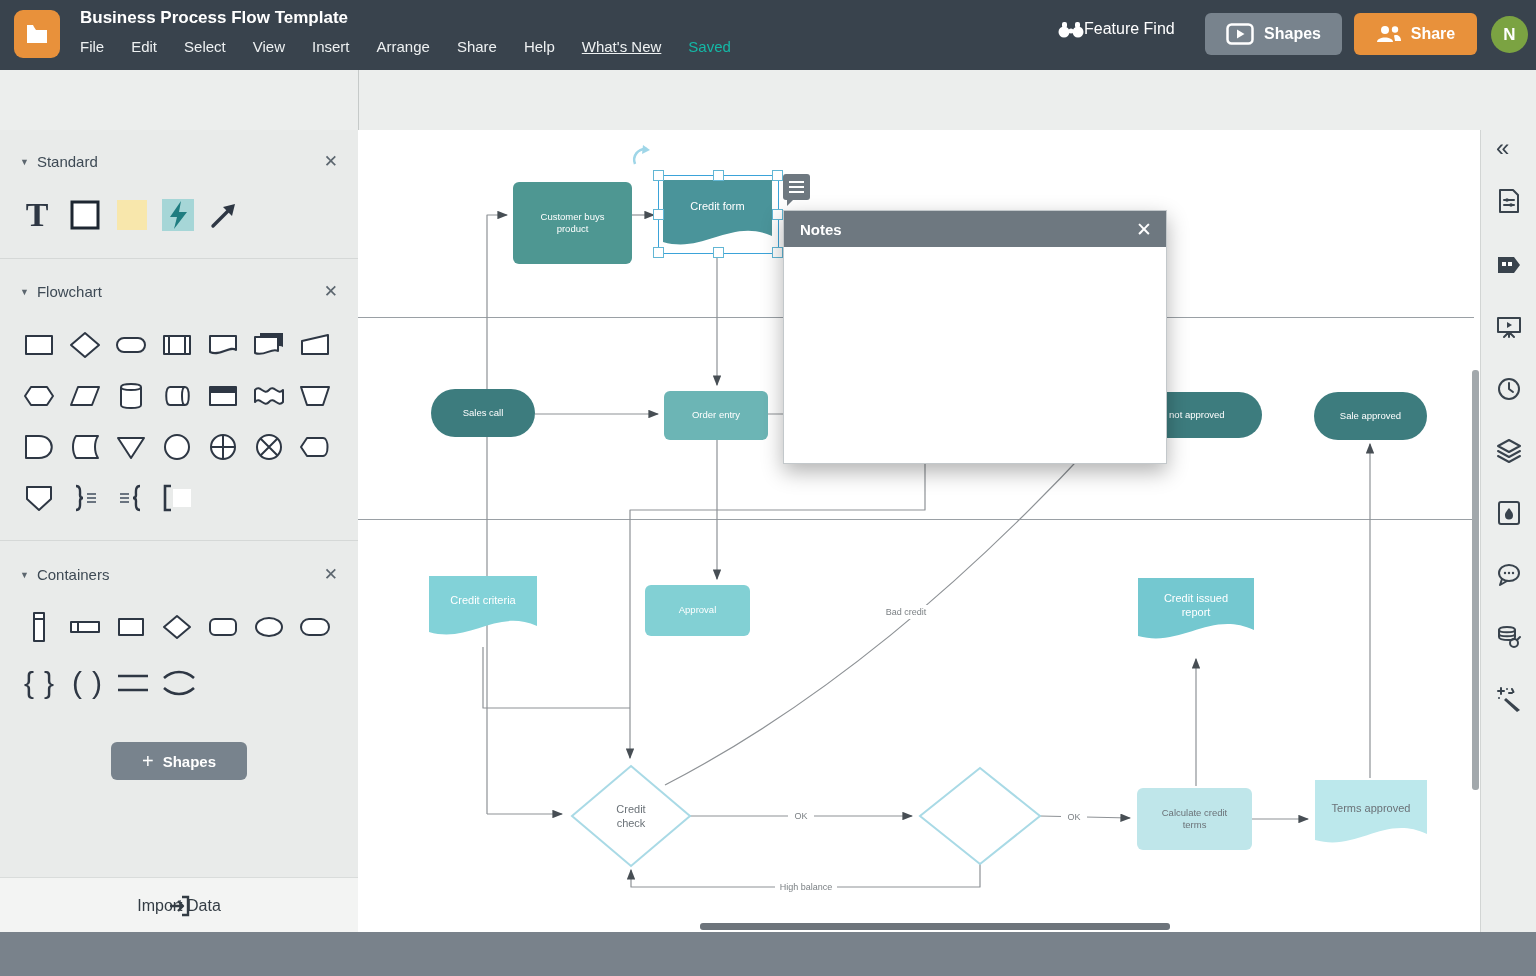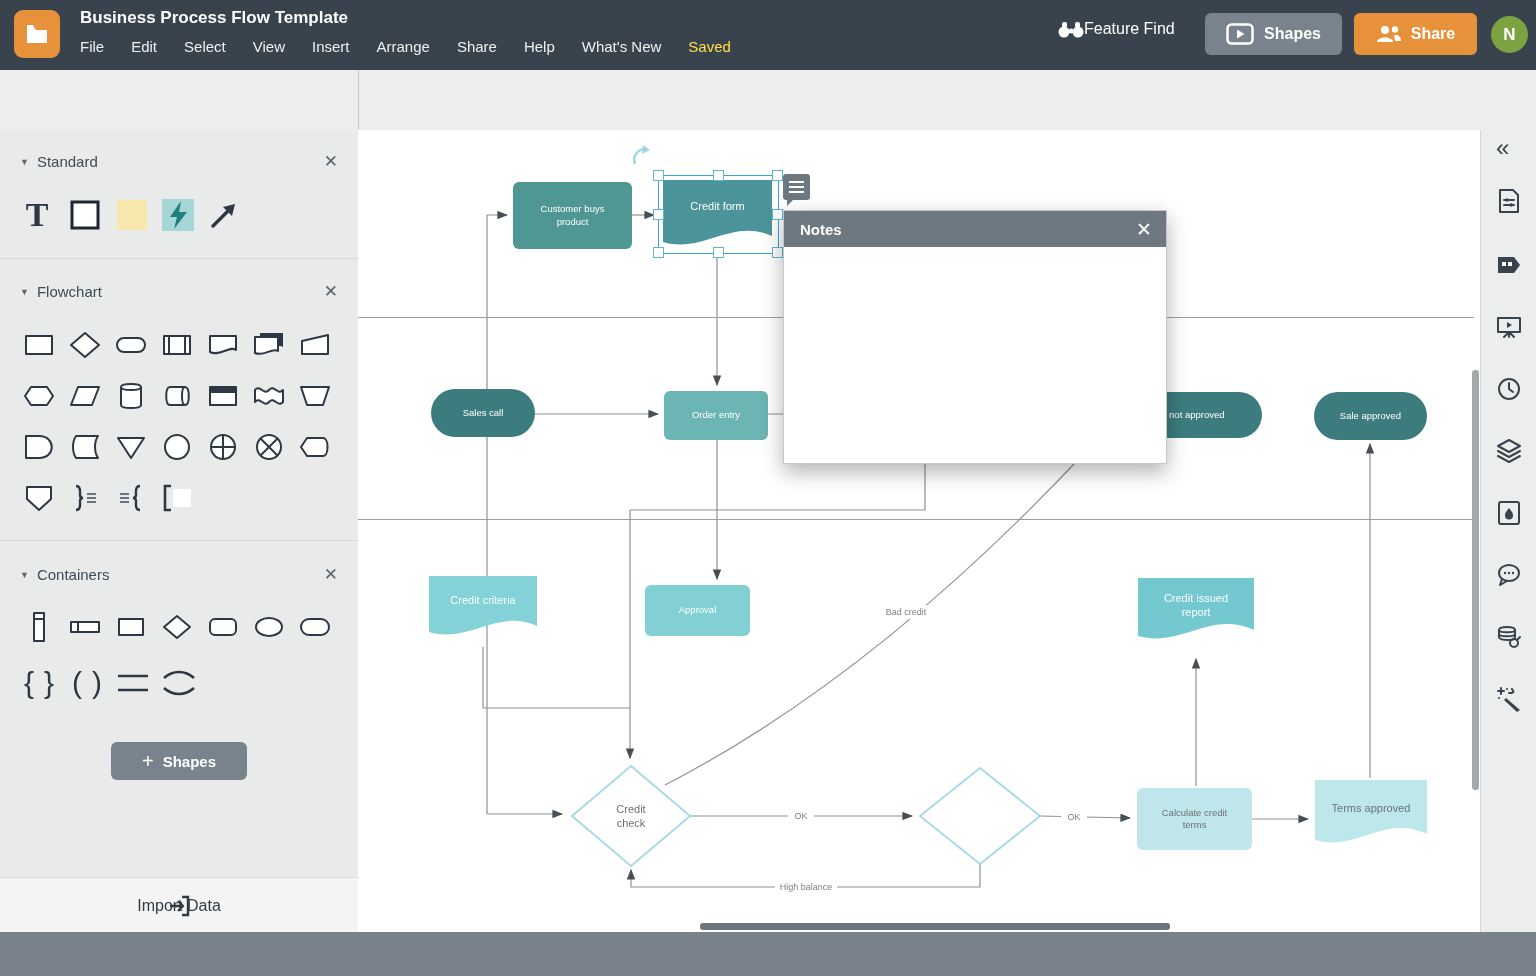--- a/index.html
+++ b/index.html
@@ -7,22 +7,22 @@
        font-family:"Liberation Sans",sans-serif;background:#fff;color:#2e3744}
   .abs{position:absolute}
   svg{display:block}
   
   .hdr{left:0;top:0;width:1536px;height:72px;background:#39434d}
   .doc-icon{left:14px;top:10px;width:46px;height:48px;background:#e8913b;border-radius:9px;
             display:flex;align-items:center;justify-content:center}
   .hdr-title{left:80px;top:8px;font-size:17px;font-weight:bold;color:#fff}
   .hdr-menu{left:80px;top:38px;display:flex;gap:27px;font-size:15px;color:#eef1f2}
   .hdr-menu span{cursor:default}
-  .menu-new{}
-  .menu-saved{color:#fde047}
+  .menu-new{text-decoration:underline}
+  .menu-saved{color:#14b8a6}
   .ffind{left:1058px;top:20px;display:flex;align-items:center;color:#fff;font-size:16px}
   .btn-present{left:1205px;top:13px;width:137px;height:42px;background:#78838d;border-radius:6px;
                display:flex;align-items:center;justify-content:center;gap:10px;color:#fff;
                font-weight:bold;font-size:16px}
   .btn-share{left:1354px;top:13px;width:123px;height:42px;background:#e8913b;border-radius:6px;
              display:flex;align-items:center;justify-content:center;gap:9px;color:#fff;
              font-weight:bold;font-size:16px}
   .avatar{left:1491px;top:16px;width:37px;height:37px;border-radius:50%;background:#7ba342;
           display:flex;align-items:center;justify-content:center;color:#fff;font-weight:bold;font-size:17px}
   
@@ -493,21 +493,21 @@
     <rect x="430" y="679" width="26" height="13" fill="#fff"></rect>
     <text x="443" y="689" font-size="9" fill="#7c8185" text-anchor="middle">OK</text>
     <rect x="703" y="680" width="26" height="13" fill="#fff"></rect>
     <text x="716" y="690" font-size="9" fill="#7c8185" text-anchor="middle">OK</text>
     <rect x="516" y="475" width="64" height="14" fill="#fff"></rect>
     <text x="548" y="485" font-size="9" fill="#7c8185" text-anchor="middle">Bad credit</text>
     <rect x="417" y="750" width="62" height="13" fill="#fff"></rect>
     <text x="448" y="760" font-size="9" fill="#7c8185" text-anchor="middle">High balance</text>
   </svg>
 
-  <div class="abs cnode" style="left:155px;top:52px;width:119px;height:67px;background:#4e9792;border-radius:6px">
+  <div class="abs cnode" style="left:155px;top:52px;width:119px;height:82px;background:#4e9792;border-radius:6px">
     <span style="width:80px">Customer buys product</span>
     </div>
   <div class="abs cnode" style="left:73px;top:259px;width:104px;height:48px;background:#3d7c7e;border-radius:24px">
     <span>Sales call</span>
     </div>
   <div class="abs cnode" style="left:306px;top:261px;width:104px;height:49px;background:#6cb5b5;border-radius:6px">
     <span>Order entry</span>
     </div>
   <div class="abs cnode" style="left:752px;top:262px;width:152px;height:46px;background:#3d7c7e;border-radius:23px">
     <span>Sale not approved</span>

